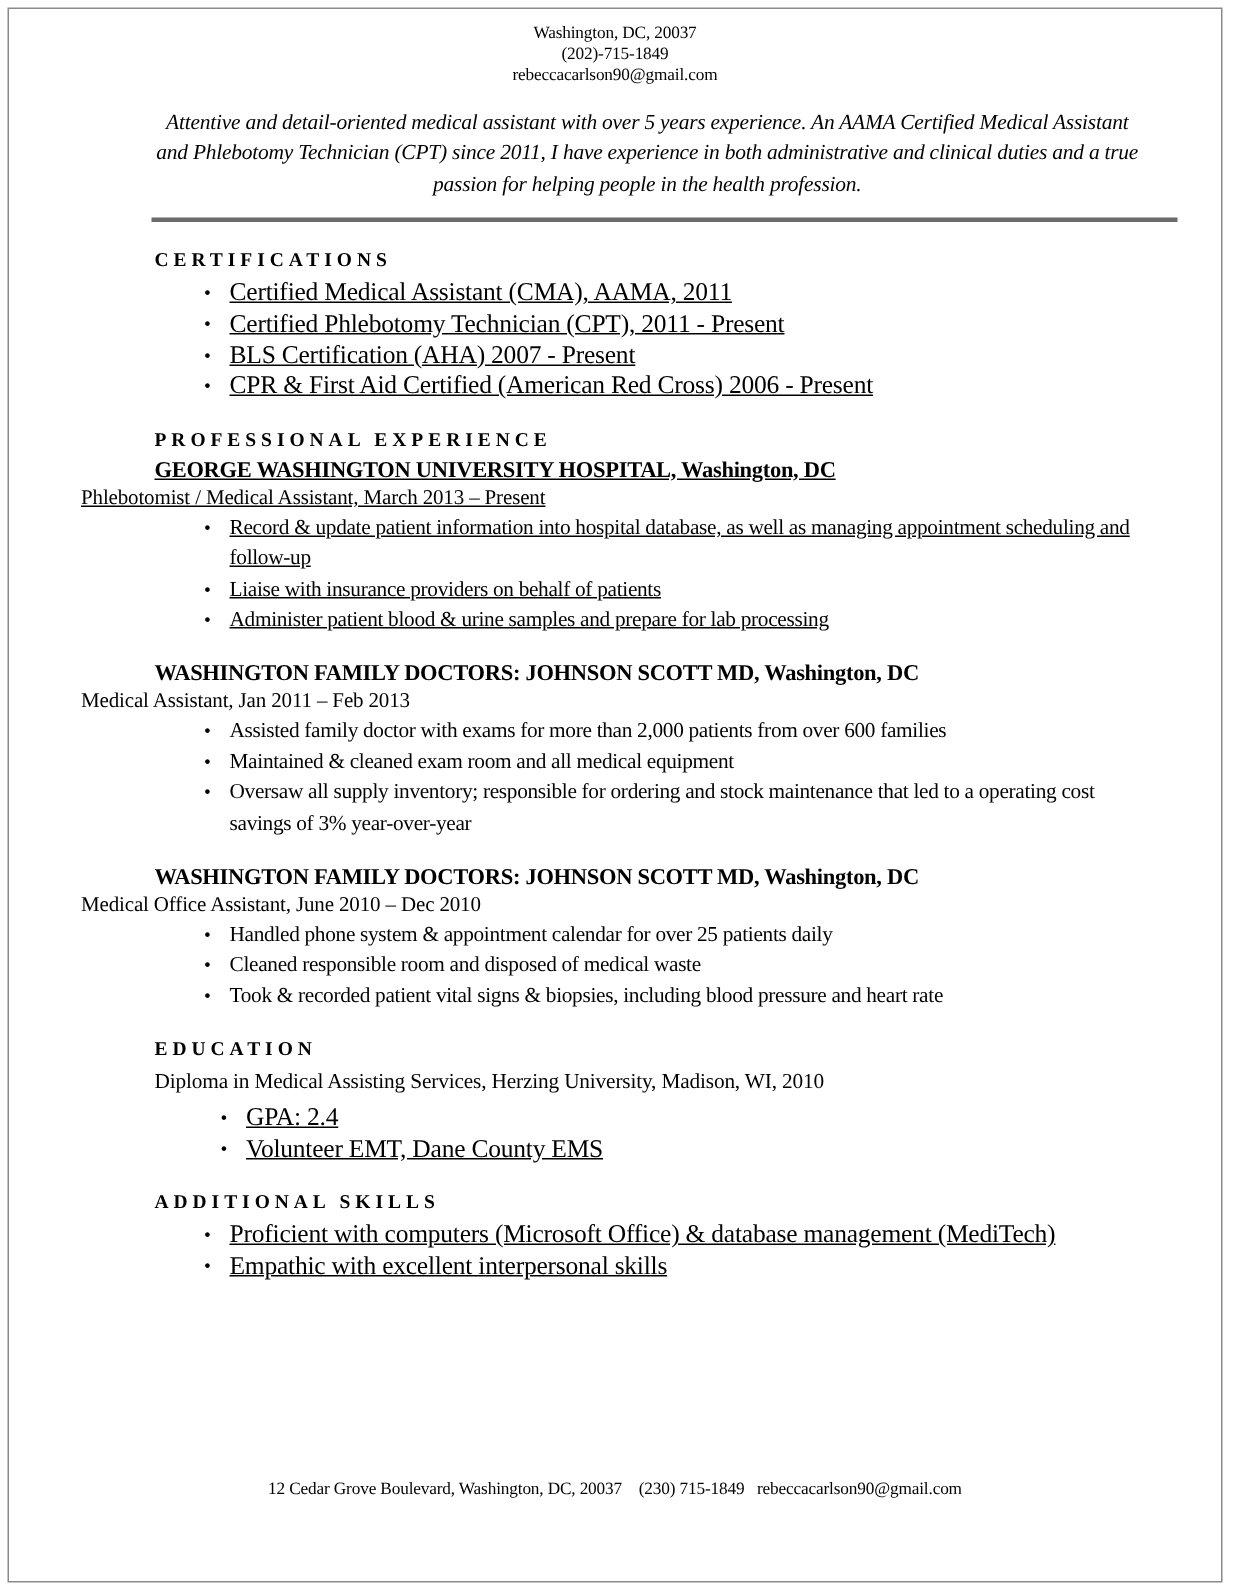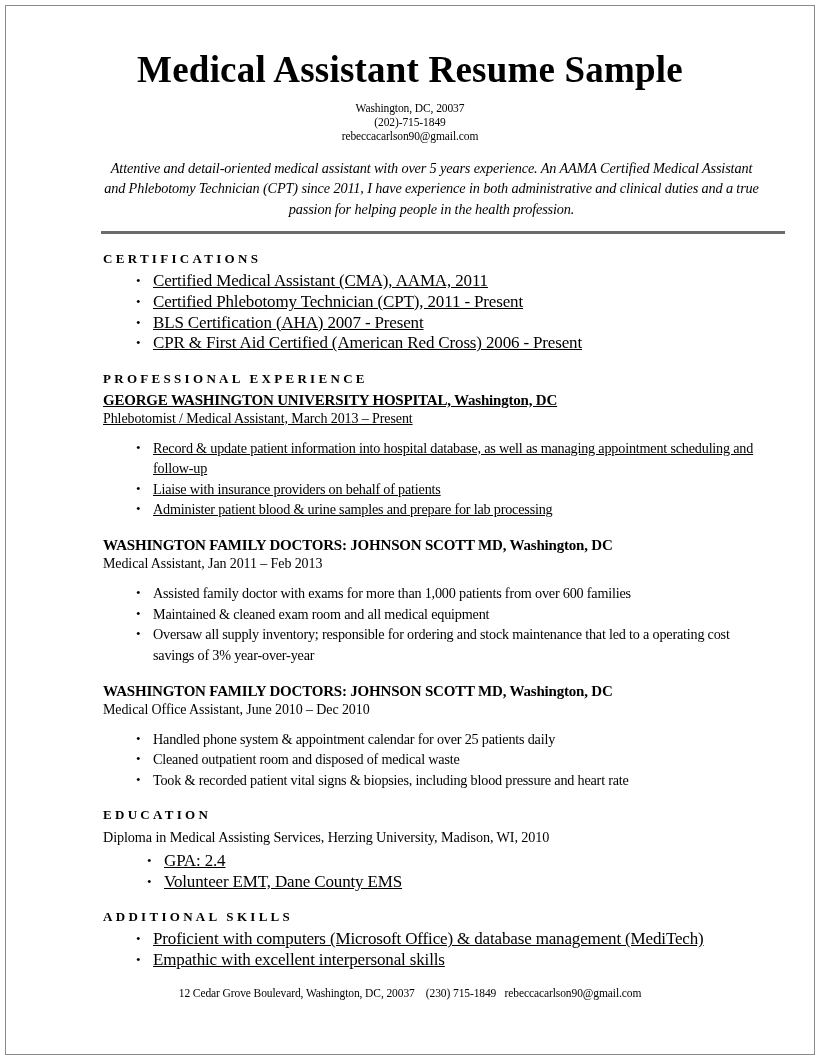--- a/index.html
+++ b/index.html
@@ -118,28 +118,28 @@
   .job.spaced { margin-top: 17px; }
 
   .job-company {
     margin: 0 40px 0 97px;
     font-size: 15px;
     font-weight: bold;
     line-height: 19px;
     letter-spacing: -0.2px;
   }
   .job-role {
-    margin: 0 40px 0 97px;
+    margin: 0 40px 0 48px;
     font-size: 14px;
     line-height: 18px;
     letter-spacing: -0.1px;
   }
   ul.job-bullets {
     list-style: none;
-    margin: 10px 0 0 0;
+    margin: 0 0 0 0;
     padding: 0;
   }
   ul.job-bullets > li {
     position: relative;
     margin: 0 52px 0 147px;
     font-size: 14.2px;
     line-height: 20.4px;
     letter-spacing: -0.2px;
   }
   ul.job-bullets > li::before {
@@ -170,21 +170,20 @@
     line-height: 14px;
   }
   .footer span { white-space: pre; }
 </style>
 </head>
 <body>
 
 <div class="page">
   <div class="doc">
 
-    <h1 class="title">Medical Assistant Resume Sample</h1>
 
     <div class="contact-block">
       <span class="contact-line">Washington, DC, 20037</span>
       <span class="contact-line">(202)-715-1849</span>
       <span class="contact-line">rebeccacarlson90@gmail.com</span>
     </div>
 
     <p class="summary">Attentive and detail-oriented medical assistant with over 5 years experience. An AAMA Certified Medical Assistant and Phlebotomy Technician (CPT) since 2011, I have experience in both administrative and clinical duties and a true passion for helping people in the health profession.</p>
 
     <div class="divider"></div>
@@ -209,32 +208,32 @@
           <li>Record &amp; update patient information into hospital database, as well as managing appointment scheduling and follow-up</li>
           <li>Liaise with insurance providers on behalf of patients</li>
           <li>Administer patient blood &amp; urine samples and prepare for lab processing</li>
         </ul>
       </div>
 
       <div class="job spaced">
         <div class="job-company">WASHINGTON FAMILY DOCTORS: JOHNSON SCOTT MD, Washington, DC</div>
         <div class="job-role">Medical Assistant, Jan 2011 – Feb 2013</div>
         <ul class="job-bullets">
-          <li>Assisted family doctor with exams for more than 1,000 patients from over 600 families</li>
+          <li>Assisted family doctor with exams for more than 2,000 patients from over 600 families</li>
           <li>Maintained &amp; cleaned exam room and all medical equipment</li>
           <li>Oversaw all supply inventory; responsible for ordering and stock maintenance that led to a operating cost savings of  3% year-over-year</li>
         </ul>
       </div>
 
       <div class="job spaced">
         <div class="job-company">WASHINGTON FAMILY DOCTORS: JOHNSON SCOTT MD, Washington, DC</div>
         <div class="job-role">Medical Office Assistant, June 2010 – Dec 2010</div>
         <ul class="job-bullets">
           <li>Handled phone system &amp; appointment calendar for over 25 patients daily</li>
-          <li>Cleaned outpatient room and disposed of medical waste</li>
+          <li>Cleaned responsible room and disposed of medical waste</li>
           <li>Took &amp; recorded patient vital signs &amp; biopsies, including blood pressure and heart rate</li>
         </ul>
       </div>
     </div>
 
     <div class="section">
       <div class="section-title">EDUCATION</div>
       <div class="edu-line">Diploma in Medical Assisting Services, Herzing University, Madison, WI, 2010</div>
       <ul class="bullets wide">
         <li>GPA: 2.4</li>

